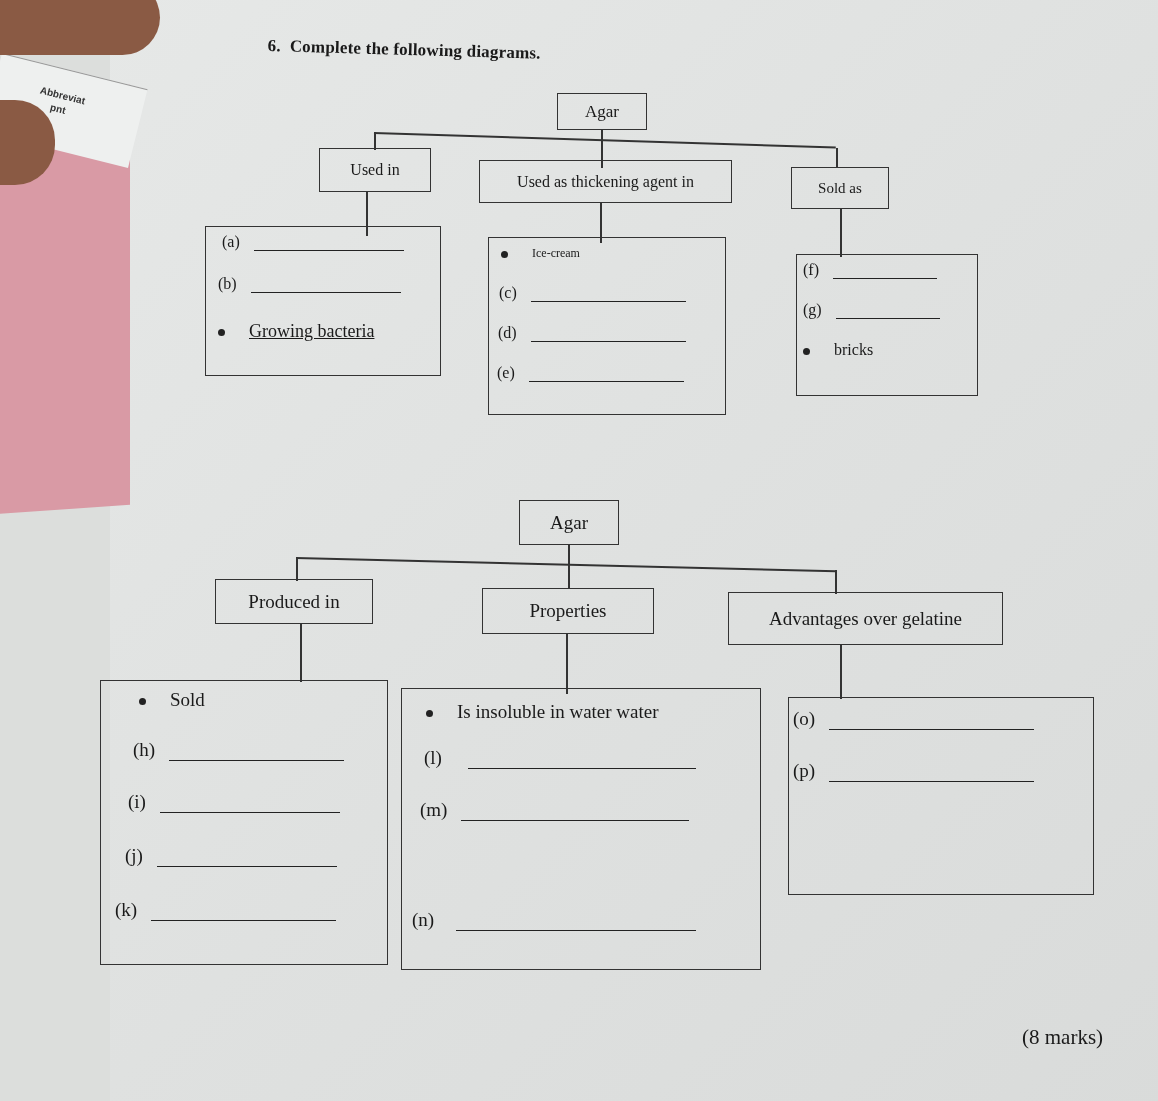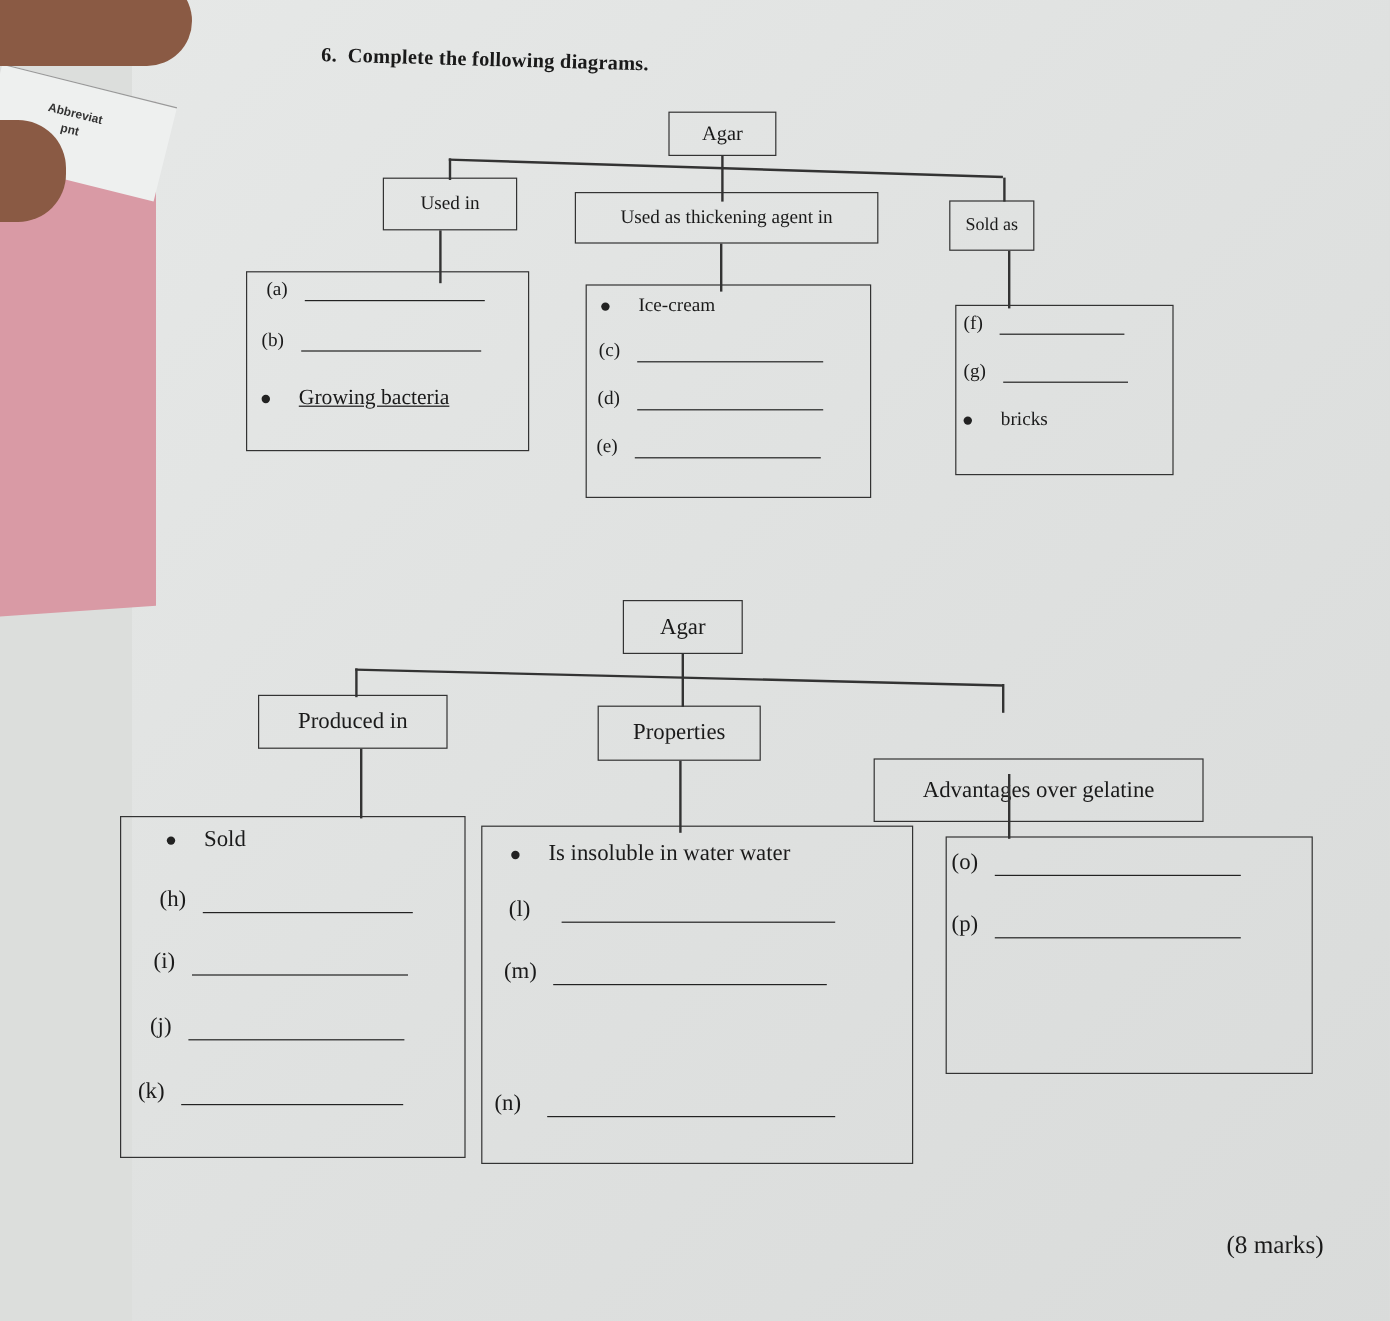--- a/index.html
+++ b/index.html
@@ -60,56 +60,56 @@
 
 <div>
   <div class="box hdr" style="left:557px;top:93px;width:90px;height:37px;">Agar</div>
   <div class="line" style="left:601px;top:130px;width:1.5px;height:38px;"></div>
   <div class="line" style="left:374px;top:132px;width:462px;height:1.5px;transform:rotate(1.8deg);transform-origin:left;"></div>
   <div class="line" style="left:374px;top:132px;width:1.5px;height:18px;"></div>
   <div class="line" style="left:836px;top:148px;width:1.5px;height:20px;"></div>
 
   <div class="box hdr" style="left:319px;top:148px;width:112px;height:44px;font-size:16px;">Used in</div>
   <div class="box hdr" style="left:479px;top:160px;width:253px;height:43px;font-size:16px;">Used as thickening agent in</div>
-  <div class="box hdr" style="left:791px;top:167px;width:71px;height:42px;font-size:15px;text-align:right;">Sold as</div>
+  <div class="box hdr" style="left:791px;top:167px;width:98px;height:42px;font-size:15px;text-align:right;">Sold as</div>
 
   <div class="line" style="left:366px;top:192px;width:1.5px;height:44px;"></div>
   <div class="line" style="left:600px;top:203px;width:1.5px;height:40px;"></div>
   <div class="line" style="left:840px;top:209px;width:1.5px;height:48px;"></div>
 
   <div class="box" style="left:205px;top:226px;width:236px;height:150px;">
     <div class="row" style="left:16px;top:6px;font-size:16px;"><span>(a)</span><span class="blank" style="width:150px;"></span></div>
     <div class="row" style="left:12px;top:48px;font-size:16px;"><span>(b)</span><span class="blank" style="width:150px;"></span></div>
     <div class="row" style="left:12px;top:94px;font-size:18px;text-decoration:underline;"><span class="bullet"></span><span>Growing bacteria</span></div>
   </div>
 
   <div class="box" style="left:488px;top:237px;width:238px;height:178px;">
-    <div class="row" style="left:12px;top:8px;font-size:16px;"><span class="bullet"></span><span>Ice-cream</span></div>
+    <div class="row" style="left:12px;top:8px;font-size:12px;"><span class="bullet"></span><span>Ice-cream</span></div>
     <div class="row" style="left:10px;top:46px;font-size:16px;"><span>(c)</span><span class="blank" style="width:155px;"></span></div>
     <div class="row" style="left:9px;top:86px;font-size:16px;"><span>(d)</span><span class="blank" style="width:155px;"></span></div>
     <div class="row" style="left:8px;top:126px;font-size:16px;"><span>(e)</span><span class="blank" style="width:155px;"></span></div>
   </div>
 
   <div class="box" style="left:796px;top:254px;width:182px;height:142px;">
     <div class="row" style="left:6px;top:6px;font-size:16px;"><span>(f)</span><span class="blank" style="width:104px;"></span></div>
     <div class="row" style="left:6px;top:46px;font-size:16px;"><span>(g)</span><span class="blank" style="width:104px;"></span></div>
     <div class="row" style="left:6px;top:86px;font-size:16px;"><span class="bullet"></span><span>bricks</span></div>
   </div>
 </div>
 
 <div>
   <div class="box hdr d2" style="left:519px;top:500px;width:100px;height:45px;">Agar</div>
   <div class="line" style="left:568px;top:545px;width:1.5px;height:44px;"></div>
   <div class="line" style="left:296px;top:557px;width:540px;height:1.5px;transform:rotate(1.4deg);transform-origin:left;"></div>
   <div class="line" style="left:296px;top:557px;width:1.5px;height:24px;"></div>
   <div class="line" style="left:835px;top:570px;width:1.5px;height:24px;"></div>
 
   <div class="box hdr d2" style="left:215px;top:579px;width:158px;height:45px;">Produced in</div>
-  <div class="box hdr d2" style="left:498px;top:588px;width:136px;height:46px;">Properties</div>
-  <div class="box hdr d2" style="left:728px;top:592px;width:275px;height:53px;margin-top:40px;">Advantages over gelatine</div>
+  <div class="box hdr d2" style="left:482px;top:588px;width:172px;height:46px;">Properties</div>
+  <div class="box hdr d2" style="left:728px;top:592px;width:275px;height:53px;">Advantages over gelatine</div>
 
   <div class="line" style="left:300px;top:624px;width:1.5px;height:58px;"></div>
   <div class="line" style="left:566px;top:634px;width:1.5px;height:60px;"></div>
   <div class="line" style="left:840px;top:645px;width:1.5px;height:54px;"></div>
 
   <div class="box" style="left:100px;top:680px;width:288px;height:285px;">
     <div class="row d2" style="left:38px;top:8px;"><span class="bullet"></span><span>Sold</span></div>
     <div class="row d2" style="left:32px;top:58px;"><span>(h)</span><span class="blank" style="width:175px;"></span></div>
     <div class="row d2" style="left:27px;top:110px;"><span>(i)</span><span class="blank" style="width:180px;"></span></div>
     <div class="row d2" style="left:24px;top:164px;"><span>(j)</span><span class="blank" style="width:180px;"></span></div>

